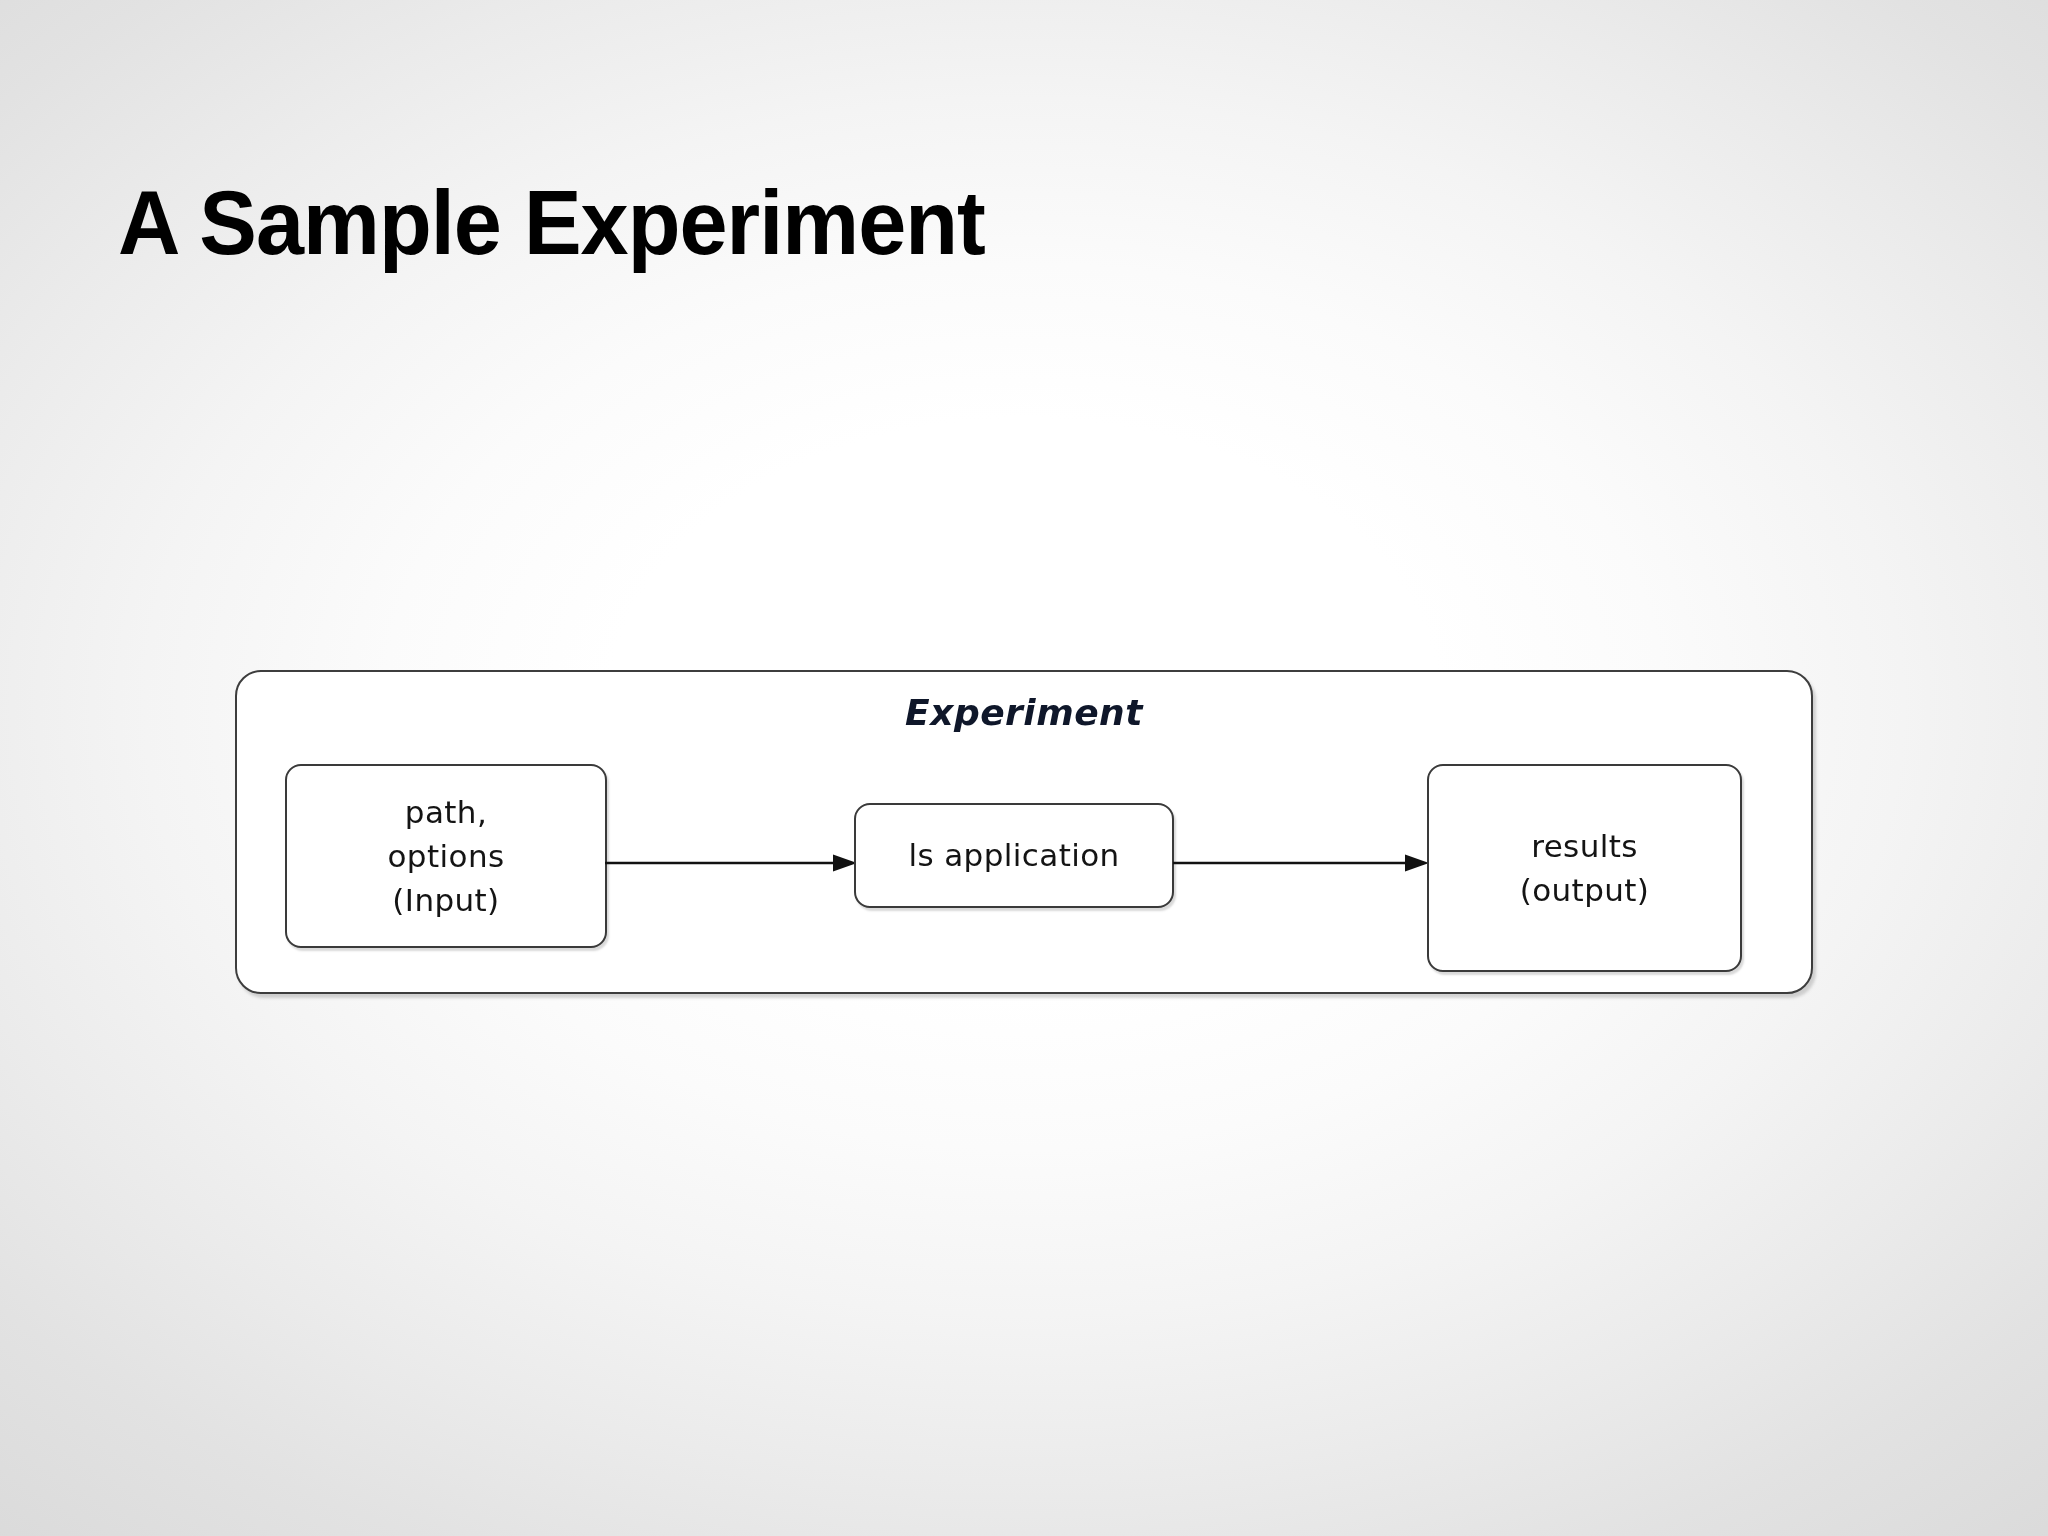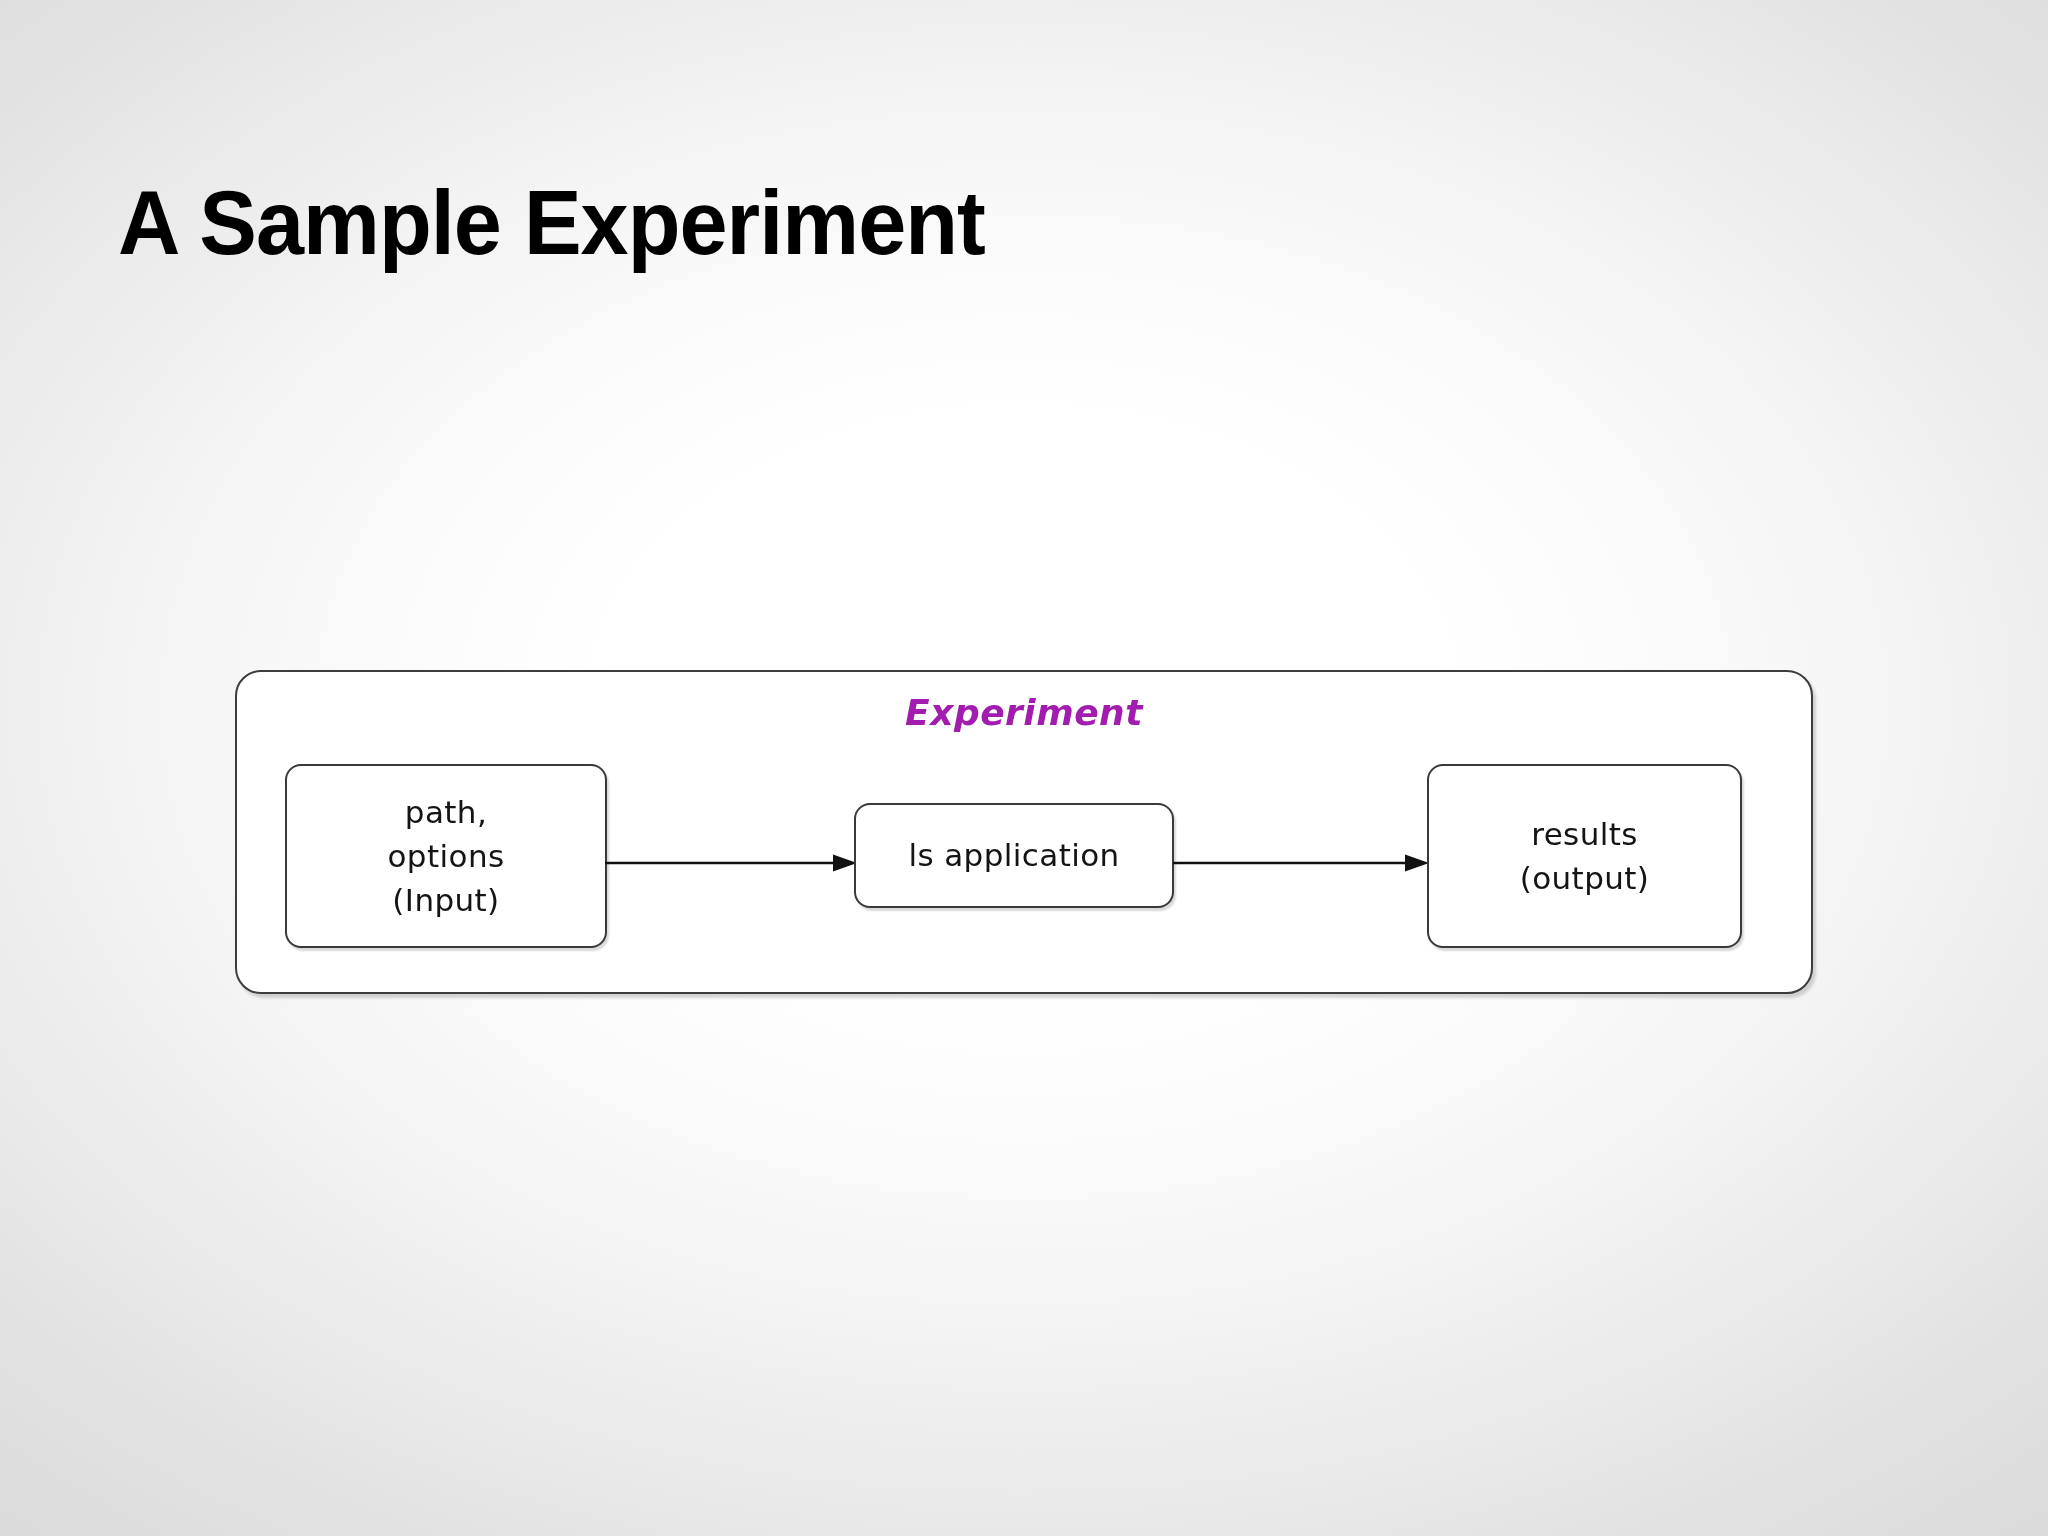--- a/index.html
+++ b/index.html
@@ -70,21 +70,21 @@
   .container-title {
     position: absolute;
     left: 0;
     top: 20px;
     width: 100%;
     text-align: center;
     font-family: "DejaVu Sans", sans-serif;
     font-weight: bold;
     font-style: italic;
     font-size: 36px;
-    color: #a21caf;
+    color: #0f172a;
     letter-spacing: 0.5px;
   }
 
   .node {
     position: absolute;
     box-sizing: border-box;
     background: #ffffff;
     border: 2px solid #3a3a3a;
     border-radius: 16px;
     box-shadow: 2px 3px 2px rgba(130,130,130,0.30);
@@ -111,21 +111,21 @@
     left: 617px;
     top: 131px;
     width: 320px;
     height: 105px;
   }
 
   #node-output {
     left: 1190px;
     top: 92px;
     width: 315px;
-    height: 184px;
+    height: 208px;
   }
 
   .node-line { display: block; }
 
   
   .arrow {
     position: absolute;
     height: 22px;
     top: 180px;
   }

